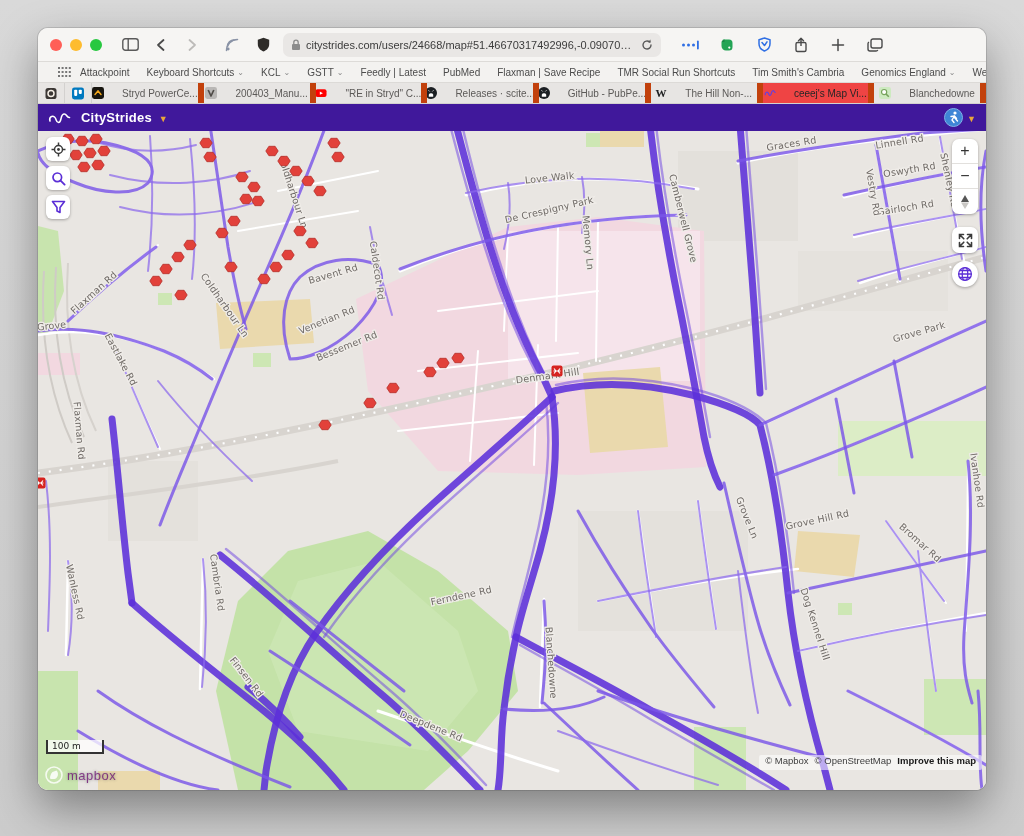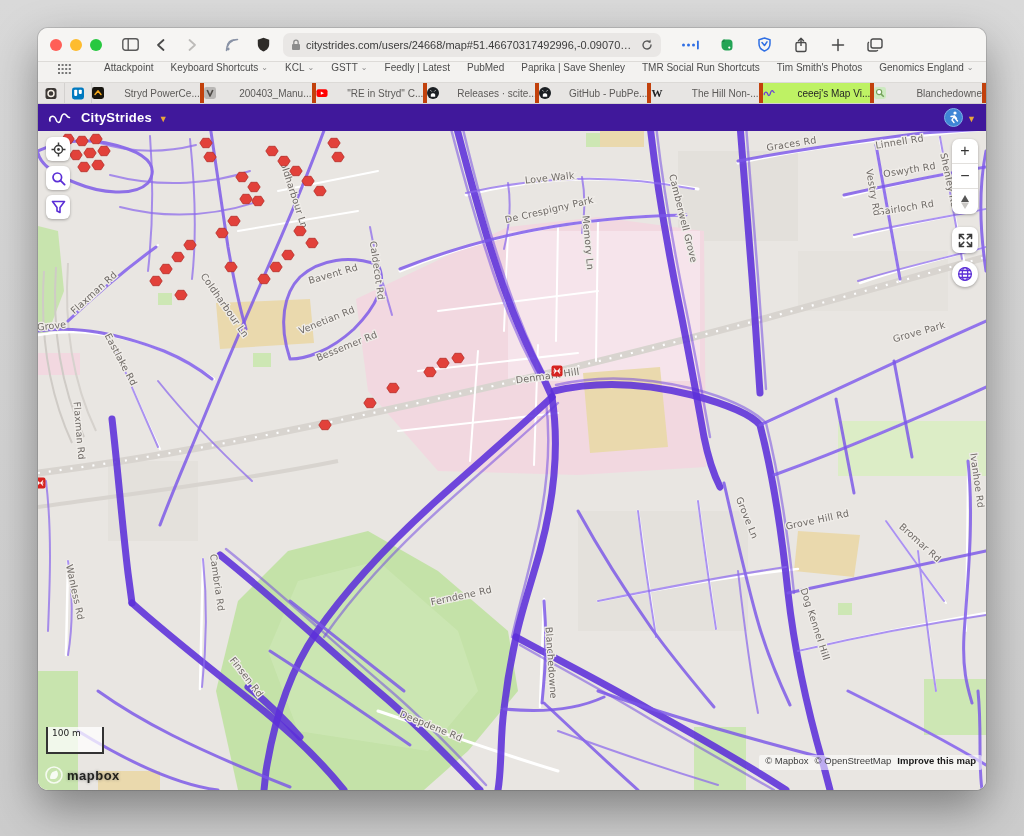--- a/index.html
+++ b/index.html
@@ -19,33 +19,33 @@
   .tbtn { display:flex; align-items:center; justify-content:center; width:22px; height:22px; flex:0 0 auto; }
   .sp1 { flex:.55; } .sp2 { flex:.12; }
   .urlfield { width:378px; height:24px; background:#e9e7e5; border-radius:7px;
     display:flex; align-items:center; padding:0 8px; gap:5px; }
   .urltext { font-size:11px; color:#3c3c3c; white-space:nowrap; overflow:hidden;
     text-overflow:ellipsis; flex:1; }
   .rgroup { display:flex; gap:15px; align-items:center; margin-right:116px; }
 
   
   .bookmarks { height:21px; background:#f3f2f0; border-bottom:1px solid #dcdad7;
-    display:flex; align-items:flex-start; gap:32px; padding:0 18px; font-size:10px;
+    display:flex; align-items:center; gap:8px; padding:0 18px; font-size:10px;
     color:#4c4c4c; white-space:nowrap; overflow:hidden; }
   .bm { display:flex; align-items:center; gap:3px; cursor:default; }
   .bm .chev { color:#8a8a8a; font-size:8px; }
 
   
   .tabbar { height:21px; background:#e7e5e3; display:flex; border-bottom:1px solid #d3d1cf; }
   .pinned { width:27px; display:flex; align-items:center; justify-content:center;
     border-right:1px solid #d3d1cf; }
-  .tab { flex:1; display:flex; align-items:center; justify-content:space-between; gap:18px;
-    border-right:4px solid #c2410c; font-size:10px; color:#5c5a58; overflow:hidden;
+  .tab { flex:1; display:flex; align-items:center; justify-content:center; gap:18px;
+    border-right:6px solid #c2410c; font-size:10px; color:#5c5a58; overflow:hidden;
     white-space:nowrap; background:#e7e5e3; }
-  .tab.active { background:#bef264; color:#262626; }
+  .tab.active { background:#ef4444; color:#262626; }
   .tico { width:12px; height:12px; flex:0 0 auto; display:flex; }
 
   
   .appheader { height:27px; background:#40189b; display:flex; align-items:center;
     padding:0 10px; gap:7px; }
   .brand { color:#ffffff; font-size:13px; font-weight:700; letter-spacing:.2px; }
   .hd-chev { color:#e9a63a; font-size:9px; font-weight:700; transform:translateY(1px); }
   .hd-right { margin-left:auto; display:flex; align-items:center; gap:4px; }
 
   
@@ -63,26 +63,26 @@
     box-shadow:0 1px 3px rgba(0,0,0,.3); display:flex; align-items:center; justify-content:center; }
   .zoomgroup { position:absolute; right:8px; top:8px; width:26px; background:#fff; border-radius:7px;
     box-shadow:0 1px 3px rgba(0,0,0,.3); display:flex; flex-direction:column; align-items:stretch; }
   .zseg { height:25px; display:flex; align-items:center; justify-content:center;
     font-size:16px; color:#333; border-bottom:1px solid #e2e0dd; }
   .zseg:last-child { border-bottom:none; }
   .sqbtn { position:absolute; right:8px; width:26px; height:26px; background:#fff; border-radius:7px;
     box-shadow:0 1px 3px rgba(0,0,0,.3); display:flex; align-items:center; justify-content:center; }
   .globebtn { border-radius:50%; }
 
-  .scalebar { position:absolute; left:8px; bottom:36px; width:58px; height:27px;
+  .scalebar { position:absolute; left:8px; bottom:36px; width:58px; height:14px;
     background:rgba(255,255,255,.75); border:2px solid #333; border-top:none;
     font-size:9px; color:#222; padding:1px 4px; font-family:"DejaVu Sans", sans-serif; }
   .mblogo { position:absolute; left:7px; bottom:6px; display:flex; align-items:center; gap:4px;
     opacity:.85; }
-  .mblogo .word { color:#000000; font-size:13px; font-weight:700; letter-spacing:.5px;
+  .mblogo .word { color:#701a75; font-size:13px; font-weight:400; letter-spacing:.5px;
     text-shadow:0 0 3px rgba(90,90,90,.8); }
   .attrib { position:absolute; right:4px; bottom:20px; height:15px; background:rgba(255,255,255,.55);
     display:flex; align-items:flex-start; gap:6px; padding:0 6px; font-size:9.5px; color:#3d3d3d;
     border-radius:2px; }
   .attrib .improve { font-weight:700; color:#1a1a1a; }
 </style>
 </head>
 <body>
 
 <div class="window">
@@ -216,27 +216,27 @@
           <span>GSTT</span>
           <span class="chev">⌄</span>
         </span>
         <span class="bm">
           <span>Feedly | Latest</span>
         </span>
         <span class="bm">
           <span>PubMed</span>
         </span>
         <span class="bm">
-          <span>Paprika | Save Shenley</span>
+          <span>Flaxman | Save Recipe</span>
         </span>
         <span class="bm">
           <span>TMR Social Run Shortcuts</span>
         </span>
         <span class="bm">
-          <span>Tim Smith's Photos</span>
+          <span>Tim Smith's Cambria</span>
         </span>
         <span class="bm">
           <span>Genomics England</span>
           <span class="chev">⌄</span>
         </span>
         <span class="bm">
           <span>Wendles56's l...os | Blipfoto</span>
         </span>
       </span>
   </div>

